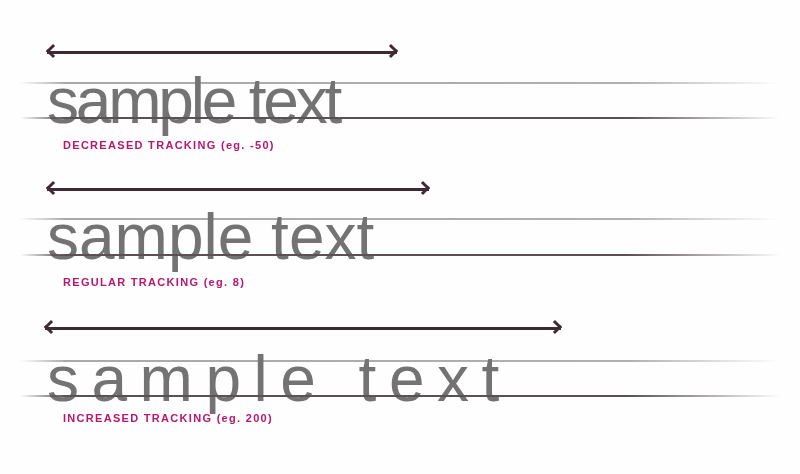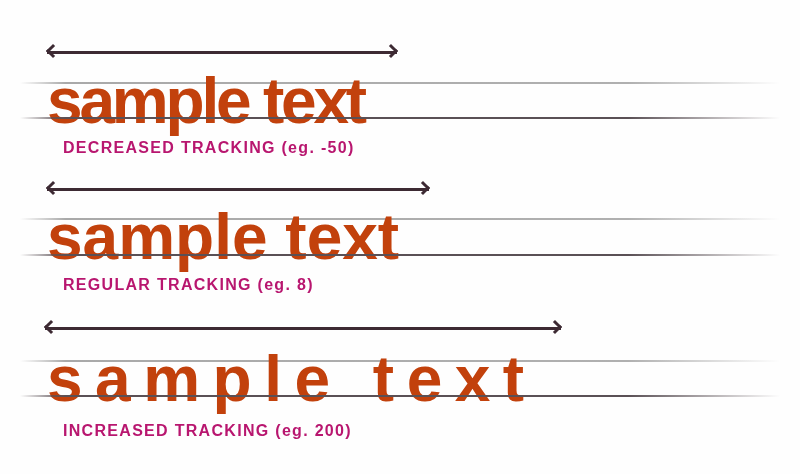--- a/index.html
+++ b/index.html
@@ -5,22 +5,22 @@
   html,body{margin:0;padding:0;background:#fefefe;}
   body{width:800px;height:474px;position:relative;overflow:hidden;font-family:"Liberation Sans",sans-serif;}
   .row{position:absolute;left:0;width:800px;}
   .arrow{position:absolute;height:3px;background:#3d2a33;}
   .arrow .hl,.arrow .hr{position:absolute;top:-5px;width:10px;height:10px;border:solid #3d2a33;border-width:0 0 3px 3px;box-sizing:border-box;}
   .arrow .hl{left:1px;transform:rotate(45deg);}
   .arrow .hr{right:1px;transform:rotate(-135deg);}
   .guide{position:absolute;left:20px;width:760px;height:2px;}
   .guide.top{background:linear-gradient(to right,rgba(170,170,170,0) 0%,#a9a9a9 6%,#b0b0b0 80%,rgba(180,180,180,0) 100%);}
   .guide.base{height:2px;background:linear-gradient(to right,rgba(90,80,85,0) 0%,#5a5055 6%,#5a5055 80%,rgba(90,80,85,0) 100%);}
-  .sample{position:absolute;left:47px;font-weight:bold;font-size:64px;color:#c2410c;white-space:nowrap;line-height:1;}
-  .label{position:absolute;left:47px;font-weight:bold;font-size:16px;color:#b8166f;letter-spacing:1.3px;white-space:nowrap;padding-left:16px;}
+  .sample{position:absolute;left:47px;font-weight:normal;font-size:64px;color:#737373;white-space:nowrap;line-height:1;}
+  .label{position:absolute;left:47px;font-weight:bold;font-size:11px;color:#b8166f;letter-spacing:1.3px;white-space:nowrap;padding-left:16px;}
 </style>
 </head>
 <body>
 
 <div class="row" style="top:0;">
   <div class="arrow" style="left:47px;top:51px;width:350px;">
       <span class="hl"></span>
       <span class="hr"></span>
     </div>
   <div class="guide top" style="top:82px;"></div>
@@ -41,14 +41,14 @@
 </div>
 
 <div class="row" style="top:0;">
   <div class="arrow" style="left:45px;top:327px;width:516px;">
       <span class="hl"></span>
       <span class="hr"></span>
     </div>
   <div class="guide top" style="top:360px;"></div>
   <div class="sample" style="top:347px;letter-spacing:12.5px;">sample text</div>
   <div class="guide base" style="top:395px;"></div>
-  <div class="label" style="top:422px;">INCREASED TRACKING (eg. 200)</div>
+  <div class="label" style="top:412px;">INCREASED TRACKING (eg. 200)</div>
 </div>
 
 </body></html>

